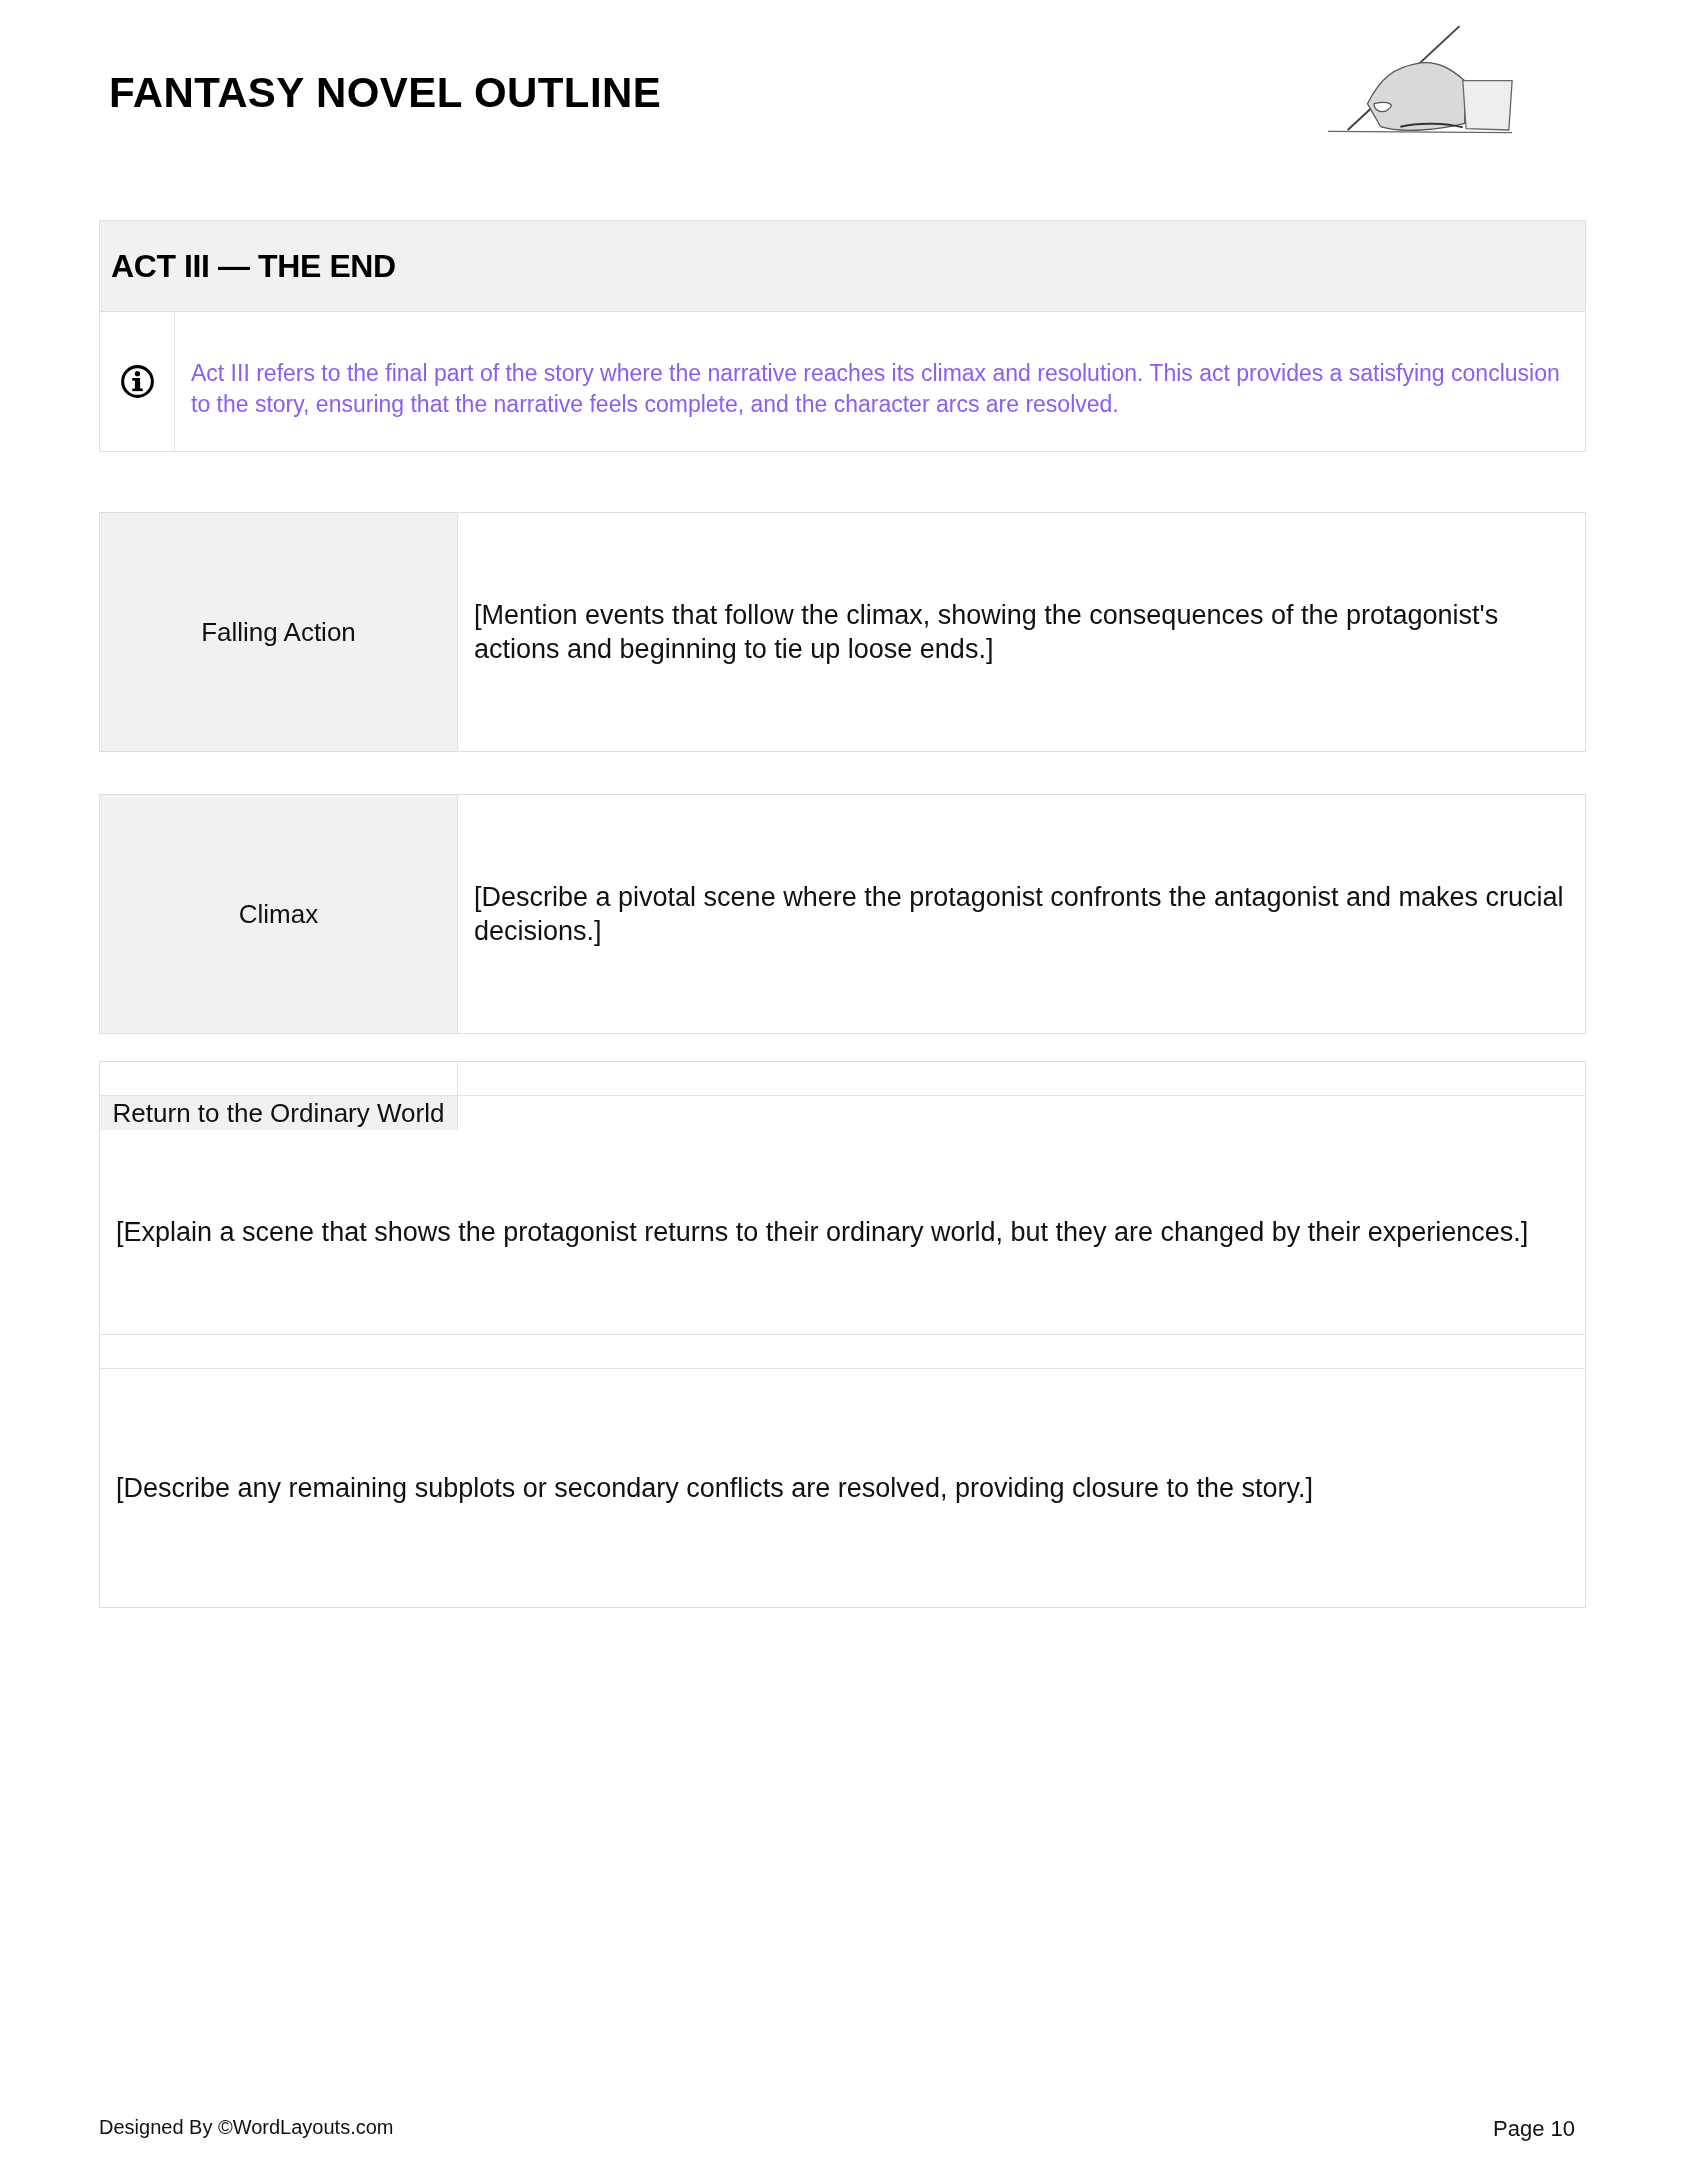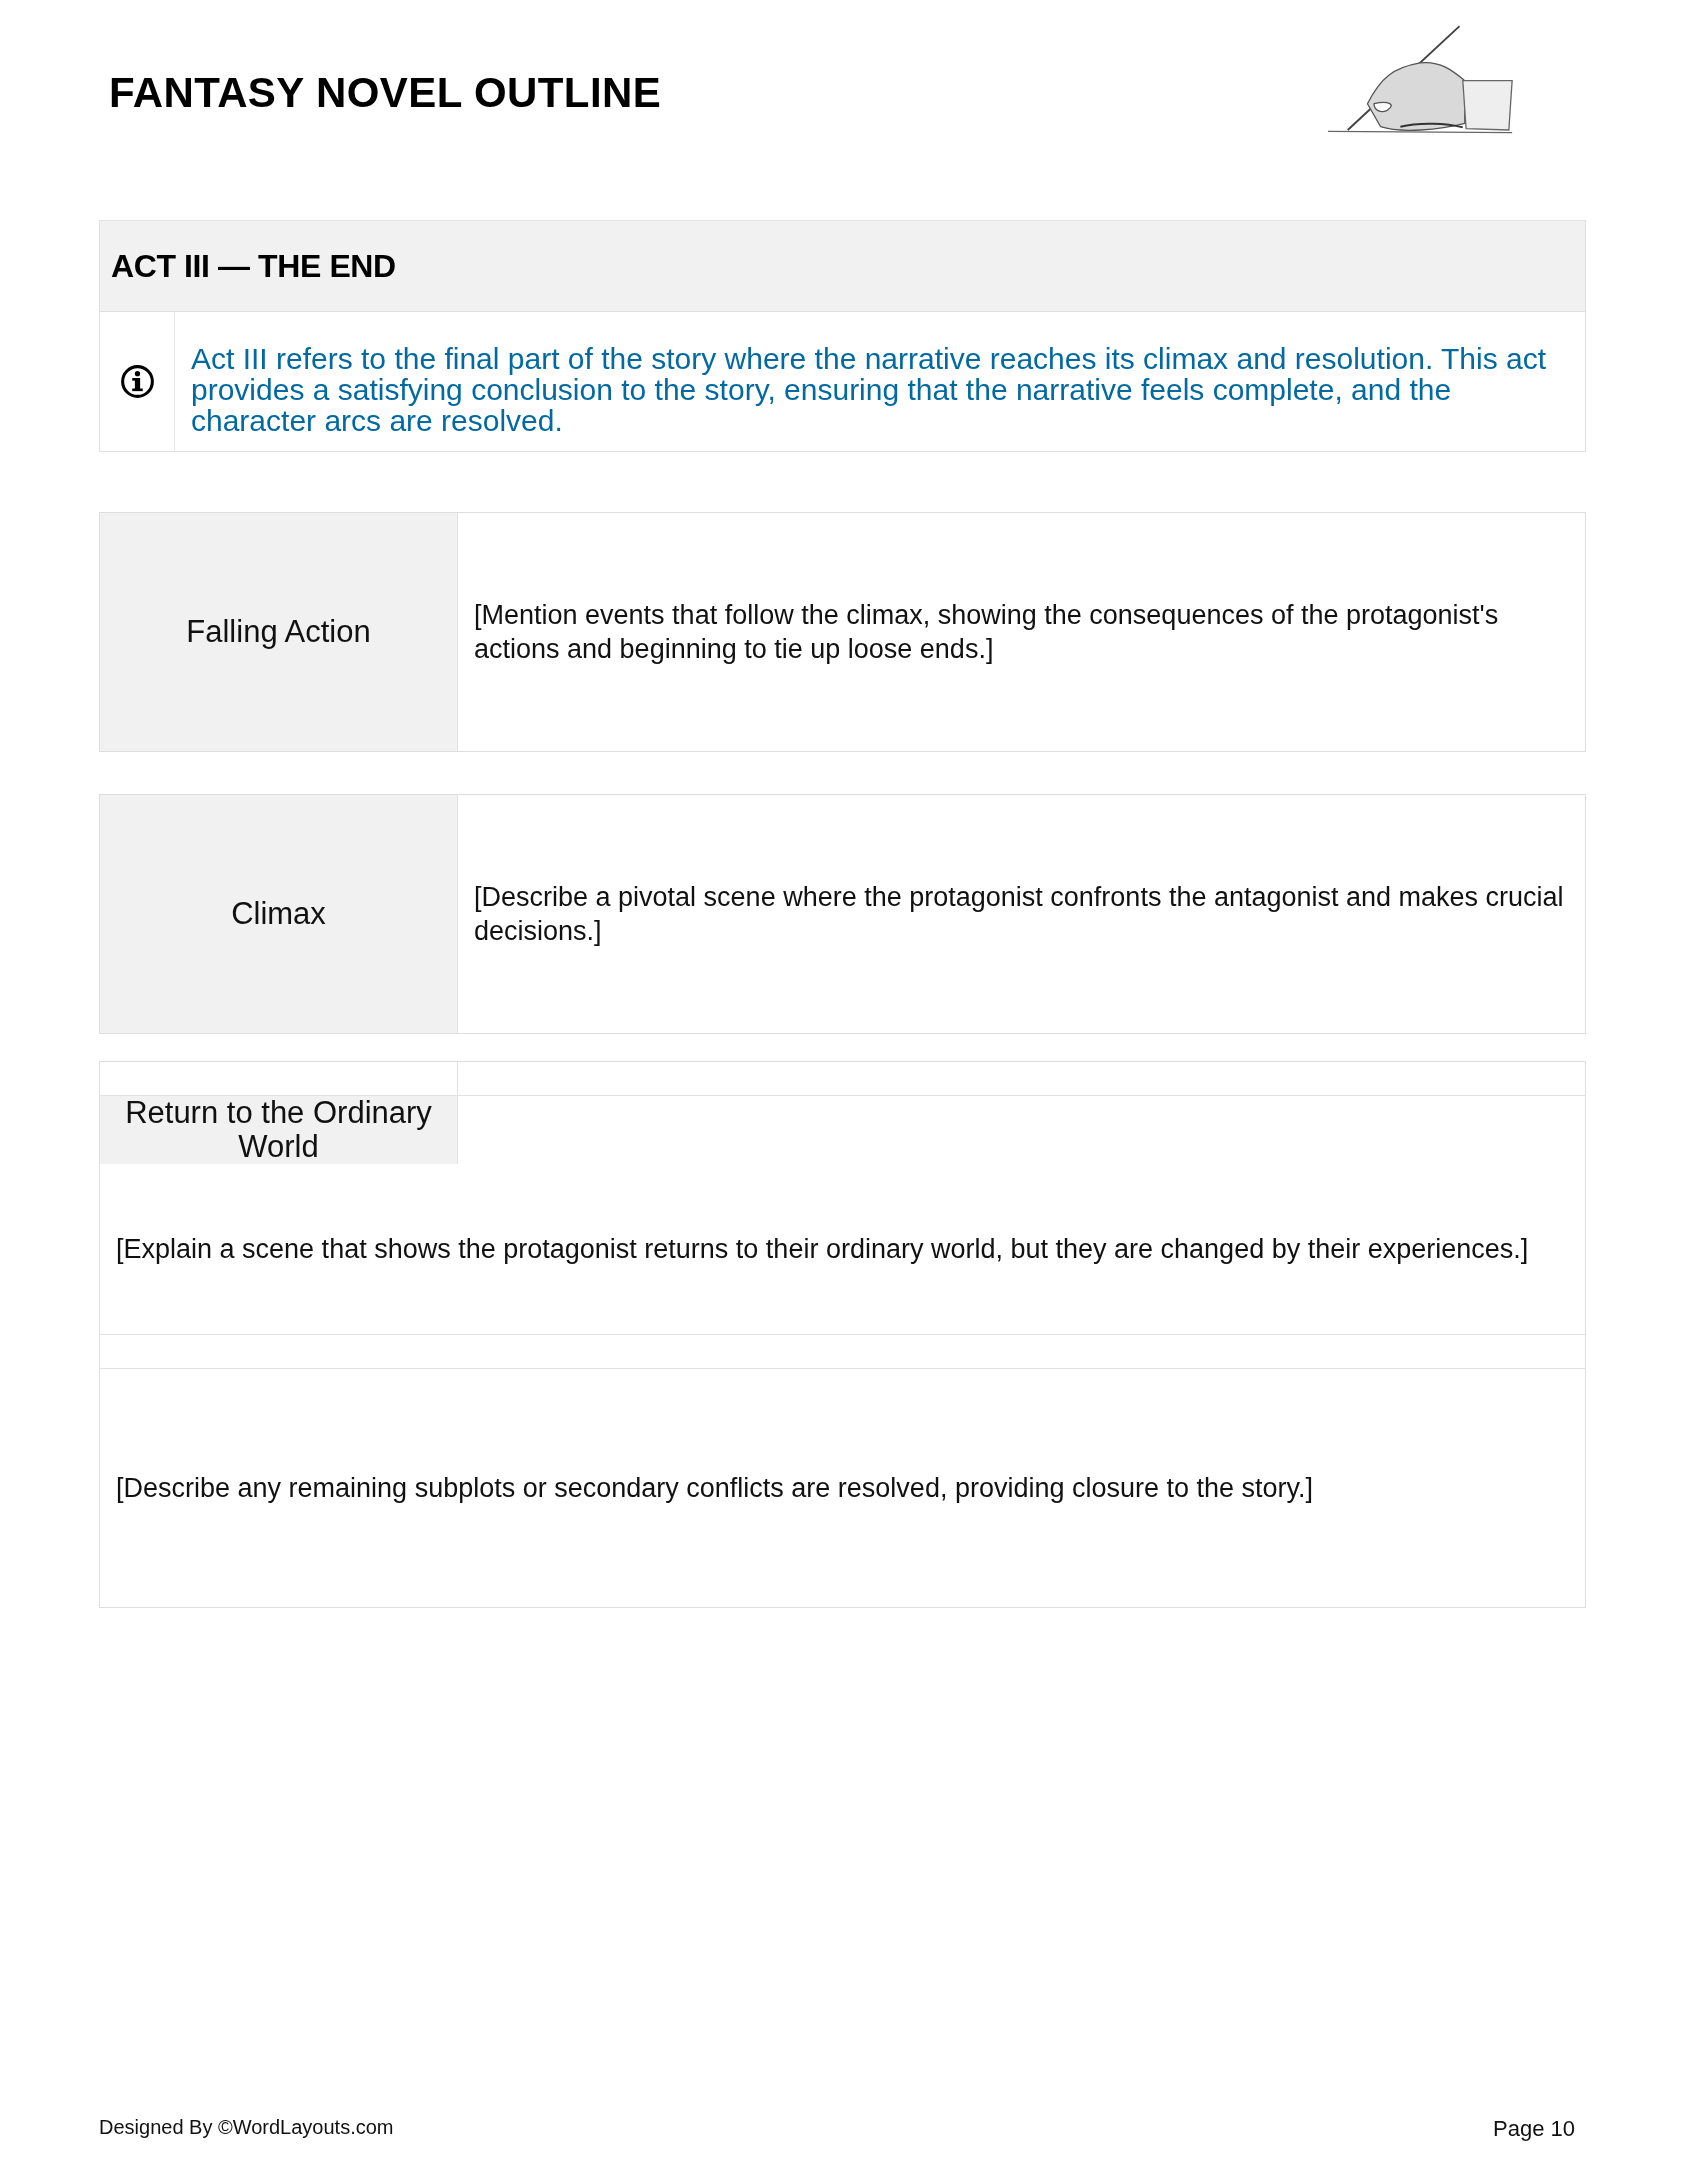--- a/index.html
+++ b/index.html
@@ -10,31 +10,31 @@
   .illustration { position: absolute; left: 1282px; top: 5.3px; width: 263px; height: 158px; }
 
   .intro { position: absolute; left: 99px; top: 220px; width: 1487px; border: 1.8px solid #e0e0e0;
            box-sizing: border-box; }
   .intro-head { background: #f1f1f1; height: 90px; border-bottom: 1.8px solid #e0e0e0;
                 display: flex; align-items: center; padding-left: 11px; }
   .intro-head span { font-size: 32px; font-weight: 700; letter-spacing: -0.4px; }
   .intro-body { display: flex; height: 139px; }
   .intro-icon { width: 74px; border-right: 1.8px solid #e8e8e8; display: flex; align-items: center;
                 justify-content: center; }
-  .intro-text { flex: 1; display: flex; align-items: center; padding: 0 16px; font-size: 30px;
-                line-height: 31px; color: #0369a1; margin-top: 15px; }
+  .intro-text { flex: 1; display: flex; align-items: center; padding: 0 16px; font-size: 23px;
+                line-height: 31px; color: #8b5cf6; margin-top: 15px; }
 
   .block { position: absolute; left: 99px; width: 1487px; border: 1.8px solid #dedede;
            box-sizing: border-box; background: #fff; }
   .row { display: flex; height: 238px; }
   .row + .spacer, .spacer + .row { border-top: 1.8px solid #e2e2e2; flex-direction: column; }
   .spacer { display: flex; height: 33px; }
   .label-cell { width: 358px; background: #f1f1f1; border-right: 1.8px solid #e2e2e2;
                 display: flex; align-items: center; justify-content: center; text-align: center;
-                font-size: 31px; line-height: 34px; padding: 0 6px; box-sizing: border-box; color: #111; }
+                font-size: 26px; line-height: 34px; padding: 0 6px; box-sizing: border-box; color: #111; }
   .spacer .label-cell { background: #fff; }
   .value-cell { flex: 1; display: flex; align-items: center; padding: 0 16px; font-size: 27px;
                 line-height: 34px; color: #111; }
 
   .footer-left { position: absolute; left: 99px; top: 2116px; font-size: 20px; color: #111; }
   .footer-right { position: absolute; right: 110px; top: 2116px; font-size: 22px; color: #111; }
 </style>
 </head>
 <body>
 

